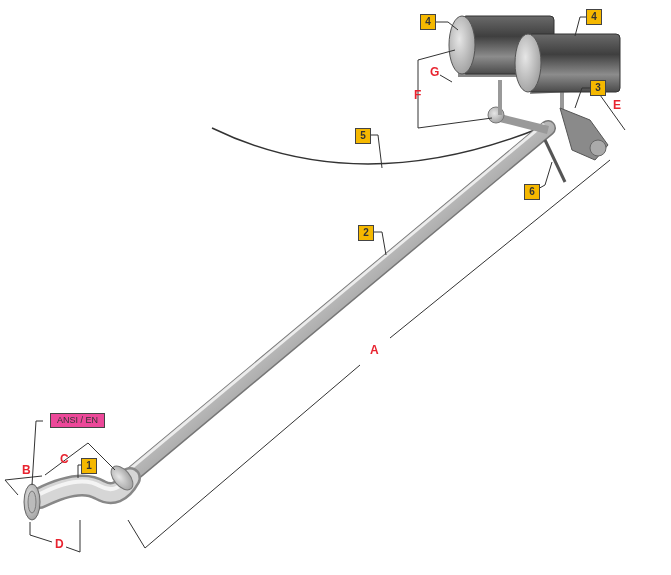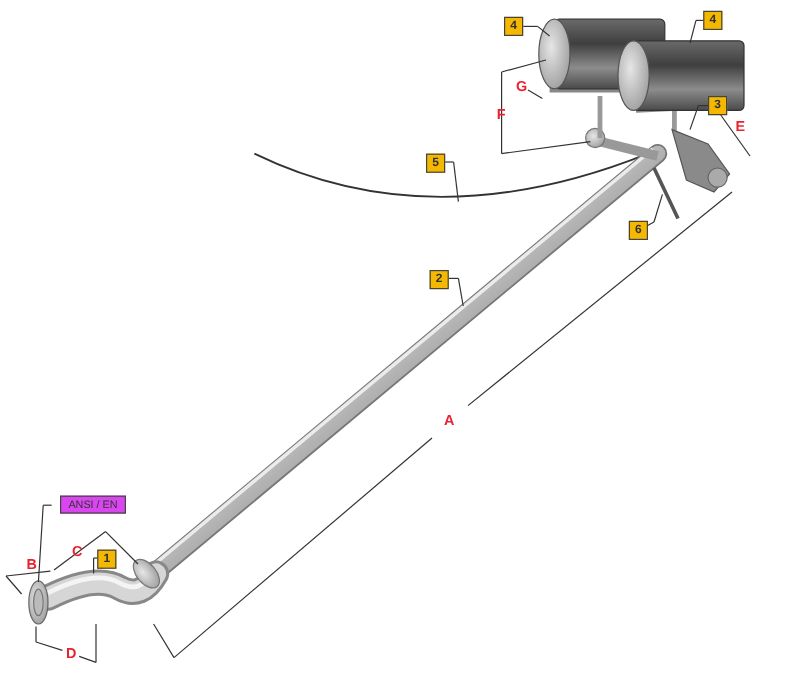--- a/index.html
+++ b/index.html
@@ -5,21 +5,21 @@
   html, body { margin: 0; padding: 0; background: #ffffff; }
   body { width: 671px; height: 575px; position: relative; overflow: hidden; font-family: "Liberation Sans", sans-serif; }
   #stage { position: absolute; left: 0; top: 0; width: 671px; height: 575px; }
   .callout {
     position: absolute; width: 16px; height: 16px; background: #f5b800;
     border: 1px solid #444; box-sizing: border-box;
     font-size: 10px; font-weight: bold; color: #333; text-align: center; line-height: 14px;
   }
   .dimlabel { position: absolute; font-size: 12px; font-weight: bold; color: #e8232f; }
   .std-box {
-    position: absolute; background: #d946ef; border: 1px solid #444; box-sizing: border-box;
+    position: absolute; background: #ec4899; border: 1px solid #444; box-sizing: border-box;
     font-size: 9px; color: #333; text-align: right; line-height: 13px; padding: 0 6px; height: 15px;
   }
 </style>
 </head>
 <body>
 
 <div id="stage">
   <svg width="671" height="575" viewBox="0 0 671 575">
     <defs>
       <linearGradient id="pipeGrad" x1="0" y1="0" x2="1" y2="1">

